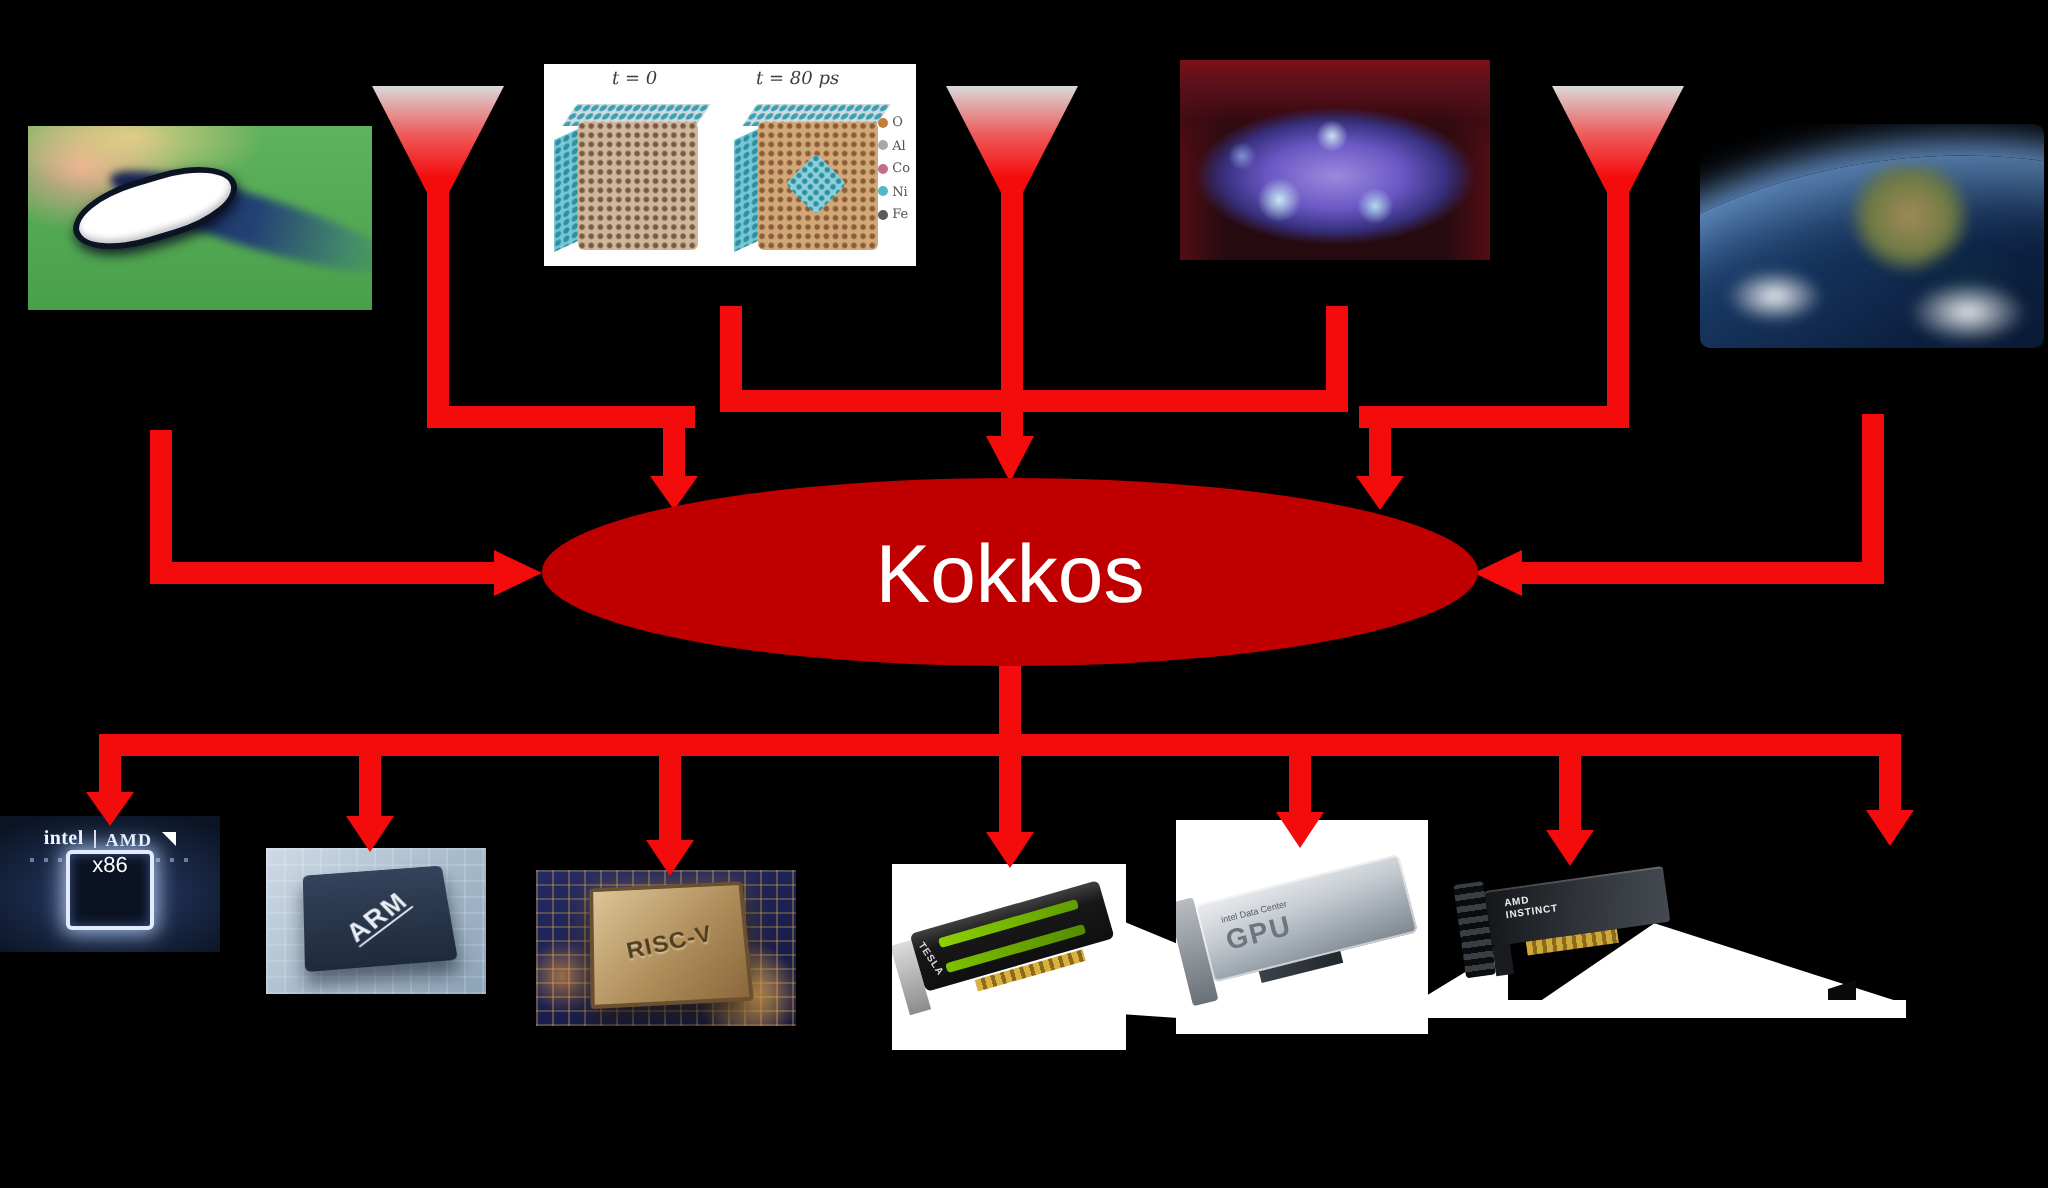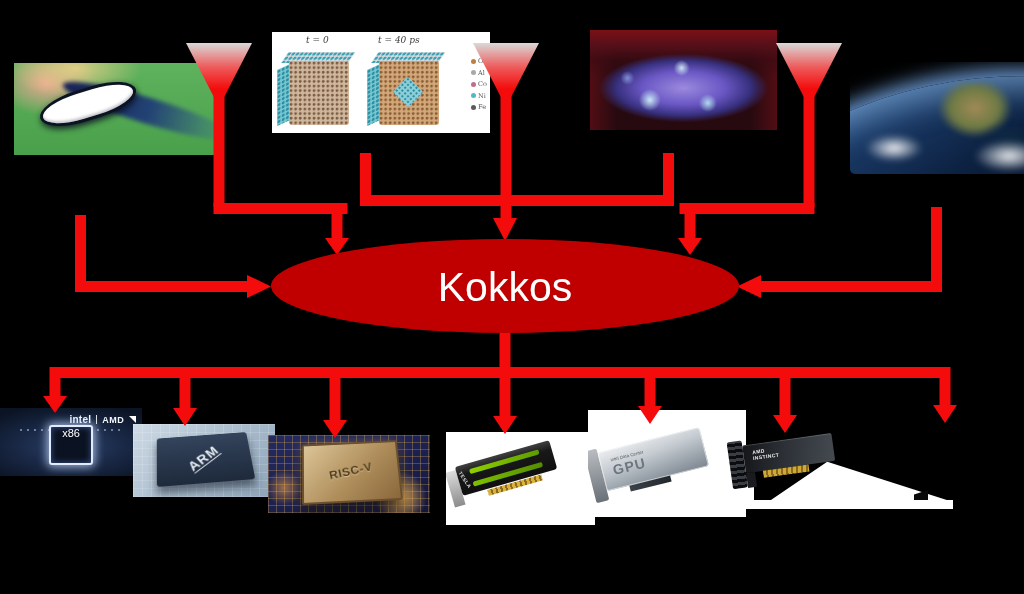--- a/index.html
+++ b/index.html
@@ -63,21 +63,21 @@
   #earth .gulf{position:absolute;left:56%;top:46%;width:44%;height:48%;filter:blur(2px);
     background:radial-gradient(ellipse 50% 50% at 50% 50%,#0e2942 0%,rgba(0,0,0,0) 70%);}
   #earth .cl1{position:absolute;left:0;top:52%;width:48%;height:48%;filter:blur(3px);
     background:radial-gradient(ellipse 42% 36% at 45% 52%,rgba(255,255,255,.95),rgba(255,255,255,0) 70%);}
   #earth .cl2{position:absolute;left:52%;top:60%;width:52%;height:46%;filter:blur(3px);
     background:radial-gradient(ellipse 46% 42% at 50% 52%,rgba(255,255,255,.92),rgba(255,255,255,0) 72%);}
 
   
   #x86{left:0;top:408px;width:110px;height:68px;
     background:radial-gradient(ellipse 75% 62% at 50% 56%, #2c4068 0%, #1a2947 48%, #0b1424 100%);}
-  .x86-brands{position:absolute;top:6px;width:100%;display:flex;justify-content:center;align-items:center;gap:5px;color:#f2f6ff;}
+  .x86-brands{position:absolute;top:6px;width:100%;display:flex;justify-content:center;align-items:center;gap:5px;color:#f2f6ff;font-family:Liberation Serif, serif;}
   .b-intel{font-weight:bold;font-size:10px;letter-spacing:.2px;}
   .b-div{width:1px;height:9px;background:rgba(255,255,255,.85);}
   .b-amd{font-weight:bold;font-size:9px;letter-spacing:.6px;}
   .amd-mark{width:0;height:0;border-top:7px solid #fff;border-left:7px solid transparent;}
   .x86-dots{position:absolute;left:14%;width:72%;height:2px;
     background:repeating-linear-gradient(90deg,rgba(190,212,255,.5) 0 2px,rgba(0,0,0,0) 2px 7px);}
   .x86-chip{position:absolute;left:50%;top:55%;transform:translate(-50%,-50%);width:40px;height:36px;
     background:#0b1322;border:2px solid #e2ebff;border-radius:3px;
     box-shadow:0 0 10px 2px rgba(190,215,255,.8), inset 0 0 6px rgba(120,160,255,.45);
     display:flex;align-items:flex-start;justify-content:center;font-size:11px;color:#fff;}
@@ -153,35 +153,35 @@
   #amdgpu .conn{position:absolute;left:32px;top:34px;width:46px;height:7px;
     background:repeating-linear-gradient(90deg,#cfa83a 0 3px,#8a6a1c 3px 5px);}
   #amdgpu .tail{position:absolute;left:15px;top:34px;width:9px;height:15px;background:#191b1e;}
 
   
   .wedge{position:absolute;z-index:1;}
   #wedge-bridge{left:560px;top:459px;width:29px;height:50px;clip-path:polygon(0 2%,100% 26%,100% 100%,0 96%);}
   #wedge-left{left:708px;top:473px;width:46px;height:28px;clip-path:polygon(100% 0,100% 100%,0 100%);}
   #wedge-big{left:768px;top:460px;width:185px;height:42px;clip-path:polygon(32% 4%,100% 100%,0 100%);}
   #wedge-strip{left:712px;top:500px;width:241px;height:9px;}
-  #notch{left:914px;top:490px;width:14px;height:10px;background:#0a0a0a;clip-path:polygon(0 45%,100% 0,100% 100%,0 100%);z-index:2;} .z2{z-index:2;padding-left:32px;}
+  #notch{left:914px;top:490px;width:14px;height:10px;background:#0a0a0a;clip-path:polygon(0 45%,100% 0,100% 100%,0 100%);z-index:2;} .z2{z-index:2;}
 </style>
 </head>
 <body style="background-color: rgb(0, 0, 0);">
 
 <div id="canvas">
 
   <div class="img z2" id="cfd">
     <div class="wake"></div>
     <div class="foil"></div>
   </div>
 
   <div class="img z2" id="md">
     <div class="md-t t0">t = 0</div>
-    <div class="md-t t40">t = 40 ps</div>
+    <div class="md-t t40">t = 80 ps</div>
     <div class="cube" id="cube1">
       <div class="top"></div>
       <div class="side"></div>
       <div class="front"></div>
     </div>
     <div class="cube" id="cube2">
       <div class="top"></div>
       <div class="side"></div>
       <div class="front"></div>
       <div class="void"></div>

